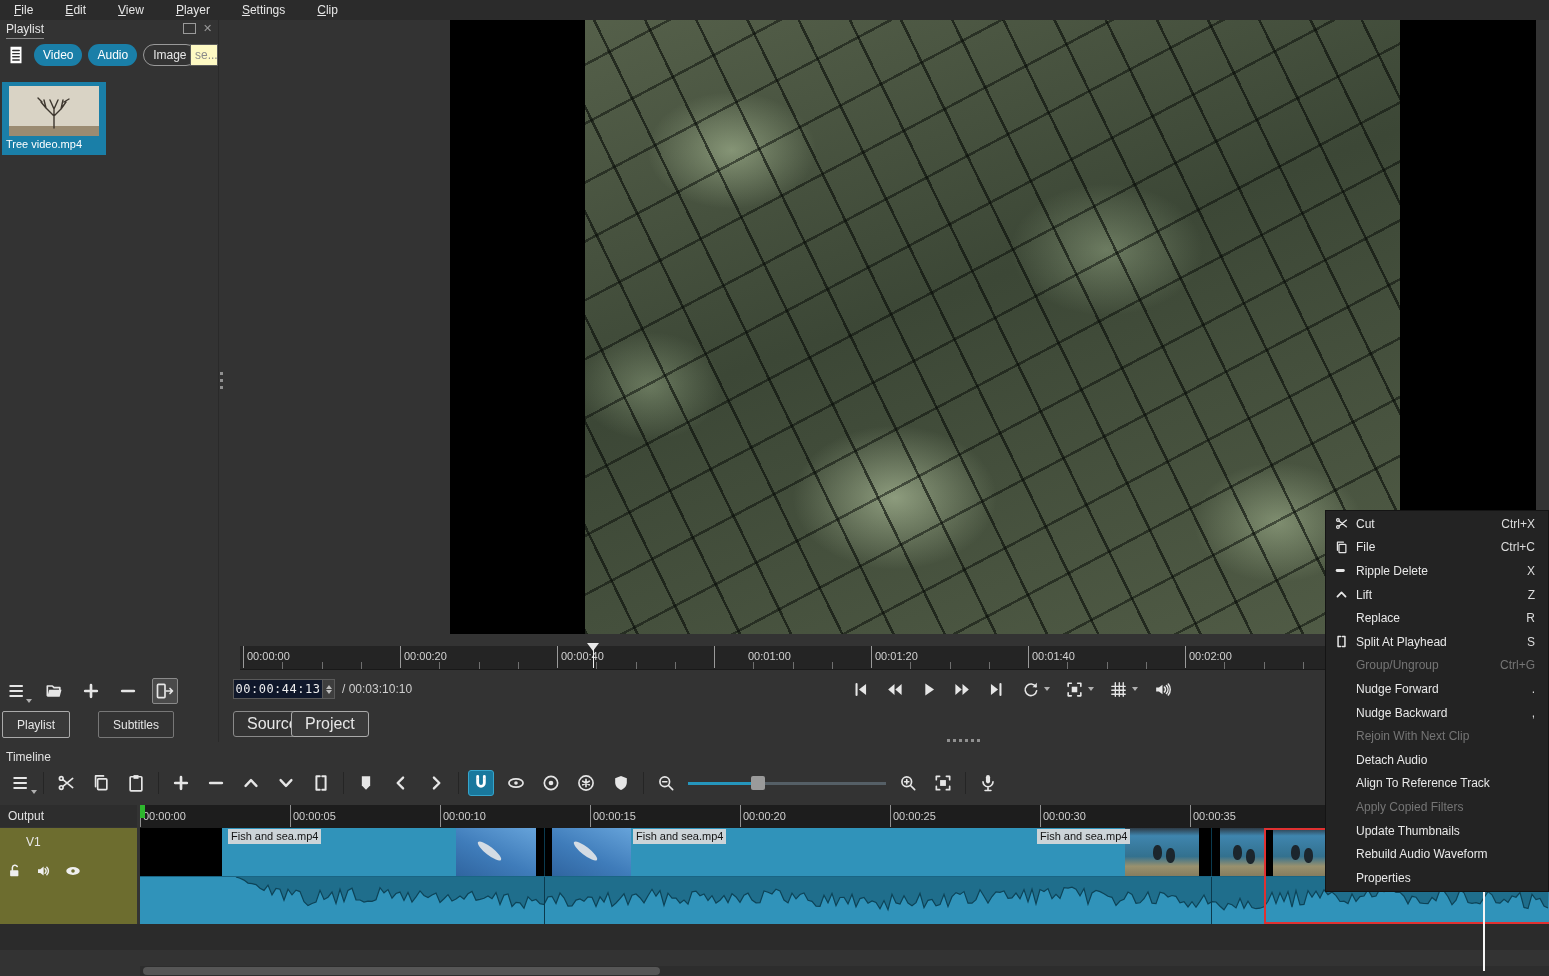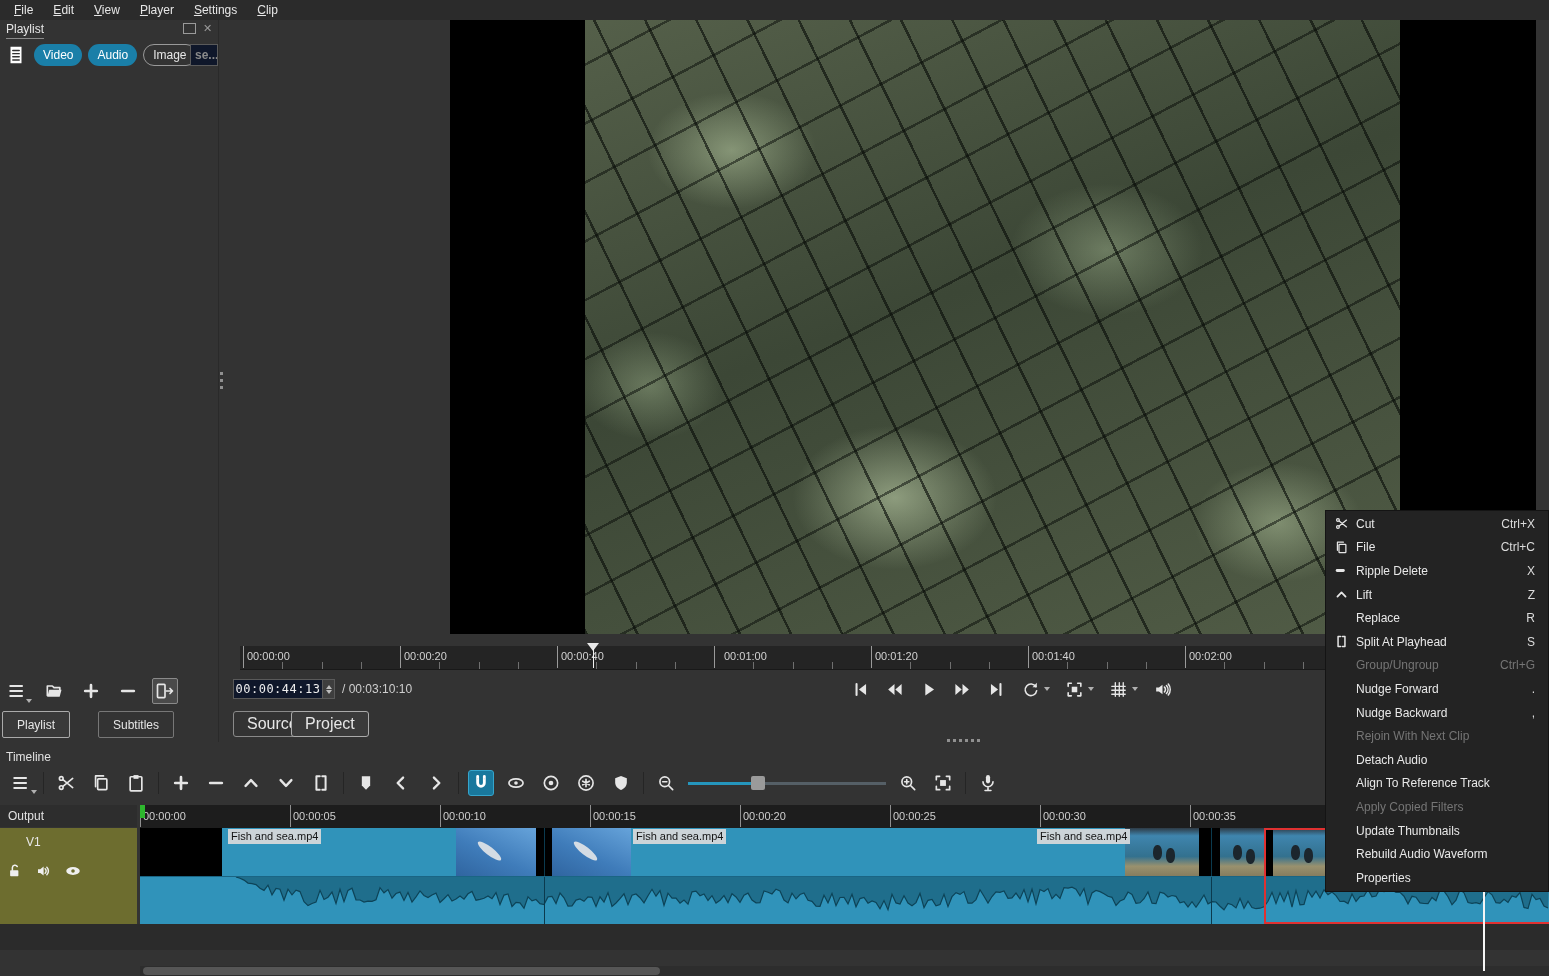--- a/index.html
+++ b/index.html
@@ -1,31 +1,31 @@
 <!DOCTYPE html>
 <html><head>
 <meta charset="utf-8">
 <style>
   html,body{margin:0;padding:0;background:#333;font-family:"Liberation Sans",sans-serif;}
   #stage{position:relative;width:1549px;height:976px;background:#333;overflow:hidden;color:#ddd;font-size:12px;}
-  .abs{position:absolute;}
+  .abs{position:absolute;gap:12px;}
   
   .menubar{left:0;top:0;width:1549px;height:20px;background:#2b2b2b;display:flex;align-items:center;padding-left:4px;box-sizing:border-box;z-index:30;}
   .menu-item{display:inline-block;padding:2px 10px;font-size:12px;color:#e6e6e6;}
   .menu-item::first-letter{text-decoration:underline;}
   
   .pl-title{left:6px;top:22px;font-size:12px;color:#e6e6e6;border-bottom:1px solid #8a8a8a;padding-bottom:2px;}
   .winbtn{top:23px;width:13px;height:11px;border:1px solid #9a9a9a;box-sizing:border-box;}
   .winbtn.close{border:none;color:#9a9a9a;font-size:11px;line-height:11px;}
   .pl-toolbar{left:4px;top:42px;height:26px;display:flex;align-items:center;gap:6px;}
   .chip{height:22px;border-radius:11px;display:flex;align-items:center;padding:0 9px;font-size:12px;color:#fff;}
   .chip.on{background:#1a7fa8;}
   .chip.off{border:1px solid #999;color:#e6e6e6;box-sizing:border-box;}
   .listicon{width:24px;height:24px;display:flex;align-items:center;justify-content:center;}
-  .searchbox{left:190px;top:44px;width:28px;height:22px;background:#0f172a;border:1px solid #5a5a5a;color:#8a8a8a;font-size:12px;display:flex;align-items:center;padding-left:4px;box-sizing:border-box;overflow:hidden;font-weight:bold;}
+  .searchbox{left:190px;top:44px;width:28px;height:22px;background:#fef9c3;border:1px solid #5a5a5a;color:#8a8a8a;font-size:12px;display:flex;align-items:center;padding-left:4px;box-sizing:border-box;overflow:hidden;}
   .tile{left:2px;top:82px;width:104px;height:73px;background:#1a7fa8;}
   .tile-img{position:absolute;left:7px;top:4px;width:90px;height:50px;background:#d9d3c5;}
   .tile-cap{position:absolute;left:4px;top:56px;font-size:11px;color:#fff;white-space:nowrap;}
   .panel-divider{left:218px;top:20px;width:1px;height:722px;background:#2a2a2a;}
   .vdots{left:220px;top:372px;display:flex;flex-direction:column;gap:4px;}
   .vdots i,.hdots i{width:3px;height:3px;background:#909090;display:block;}
   .hdots{left:947px;top:739px;display:flex;gap:3px;}
   
   .video-black{left:450px;top:14px;width:1086px;height:620px;background:#000;}
   .video-frame{left:135px;top:0;width:815px;height:620px;background-color:#49543f;
@@ -123,20 +123,30 @@
           <path d="M8.5 7h7M8.5 10.5h7M8.5 14h7M8.5 17.5h7" stroke="#333" stroke-width="1.6"></path>
         </svg>
       </div>
       <div class="chip on">Video</div>
       <div class="chip on">Audio</div>
       <div class="chip off">Image</div>
       <div style="width: 13px; height: 22px; border: 1px solid rgb(90, 90, 90); box-sizing: border-box;"></div>
     </div>
   <div class="abs searchbox">se...</div>
 
+  <div class="abs tile">
+    <div class="tile-img">
+      <svg width="90" height="50" viewBox="0 0 90 50">
+        <rect x="0" y="0" width="90" height="50" fill="#d9d3c5"></rect>
+        <rect x="0" y="40" width="90" height="10" fill="#9b8b72"></rect>
+        <path d="M45 42V23M45 30l-8-8M45 30l7-7M37 22l-5-6M37 22l-2-8M52 23l5-7M52 23l2-9M45 23l-4-9M45 23l4-9M33 16l-4-4M55 16l5-3" stroke="#3d362e" stroke-width="1.4" fill="none" stroke-linecap="round"></path>
+      </svg>
+    </div>
+    <div class="tile-cap">Tree video.mp4</div>
+  </div>
 
   <div class="abs panel-divider"></div>
   <div class="abs vdots">
       <i></i>
       <i></i>
       <i></i>
     </div>
 
   <div class="abs" style="left:4px;top:677px;height:28px;display:flex;align-items:center;gap:11px;" id="pl-toolbar-bottom">
       <div class="ticon">
@@ -207,21 +217,21 @@
       <div class="p-mtick" style="left: 1023.5px;"></div>
       <div class="p-mtick" style="left: 1062.8px;"></div>
       <div class="p-tick" style="left: 1102px;"></div>
       <div class="p-mtick" style="left: 1141.3px;"></div>
       <div class="p-mtick" style="left: 1180.5px;"></div>
       <div class="p-mtick" style="left: 1219.8px;"></div>
       <div class="p-tick" style="left: 1259px;"></div>
       <div class="p-label" style="left: 7px;">00:00:00</div>
       <div class="p-label" style="left: 164px;">00:00:20</div>
       <div class="p-label" style="left: 321px;">00:00:40</div>
-      <div class="p-label" style="left: 454px; padding-left: 30px;">00:01:00</div>
+      <div class="p-label" style="left: 478px; padding-left: 30px;">00:01:00</div>
       <div class="p-label" style="left: 635px;">00:01:20</div>
       <div class="p-label" style="left: 792px;">00:01:40</div>
       <div class="p-label" style="left: 949px;">00:02:00</div>
     </div>
   <div class="abs p-playhead-head"></div>
   <div class="abs p-playhead-line"></div>
 
   <div class="abs tc-box">00:00:44:13</div>
   <div class="abs tc-spin">
       <b class="up"></b>

